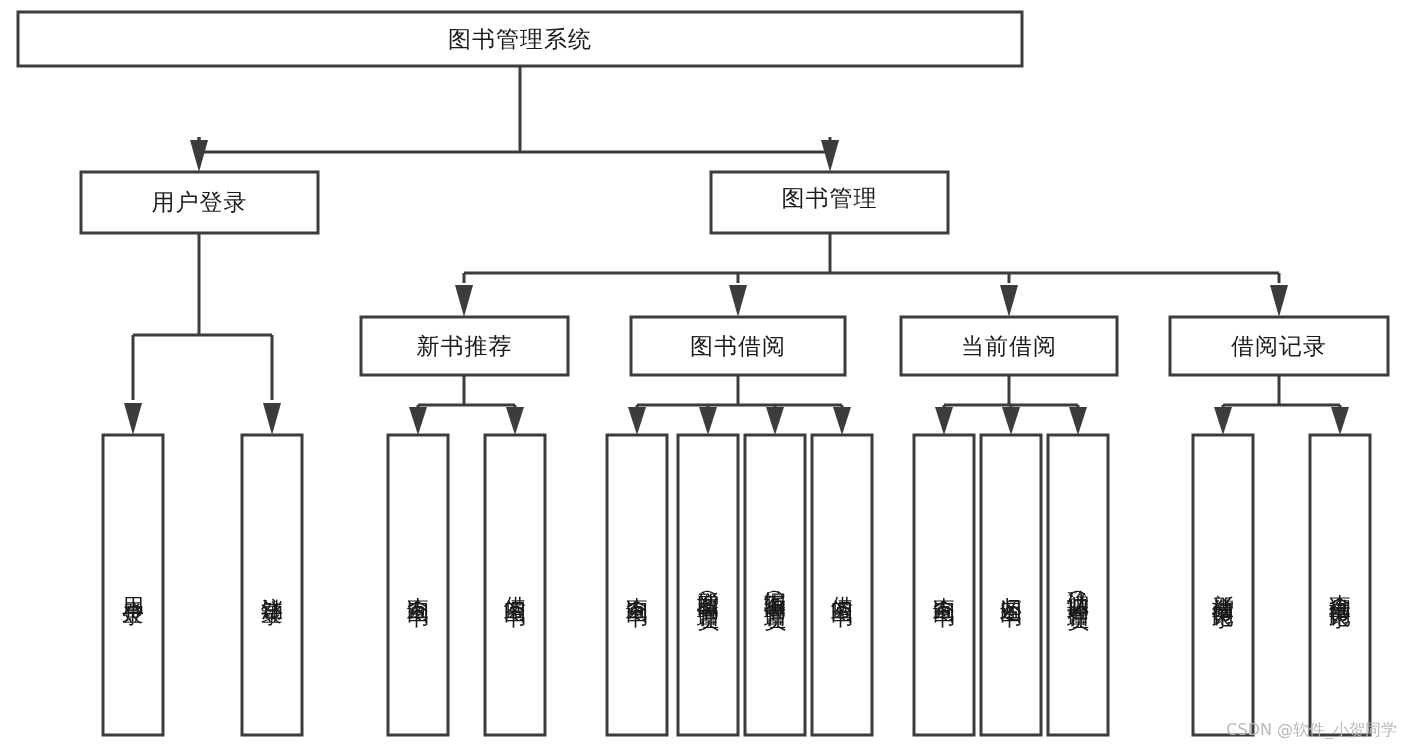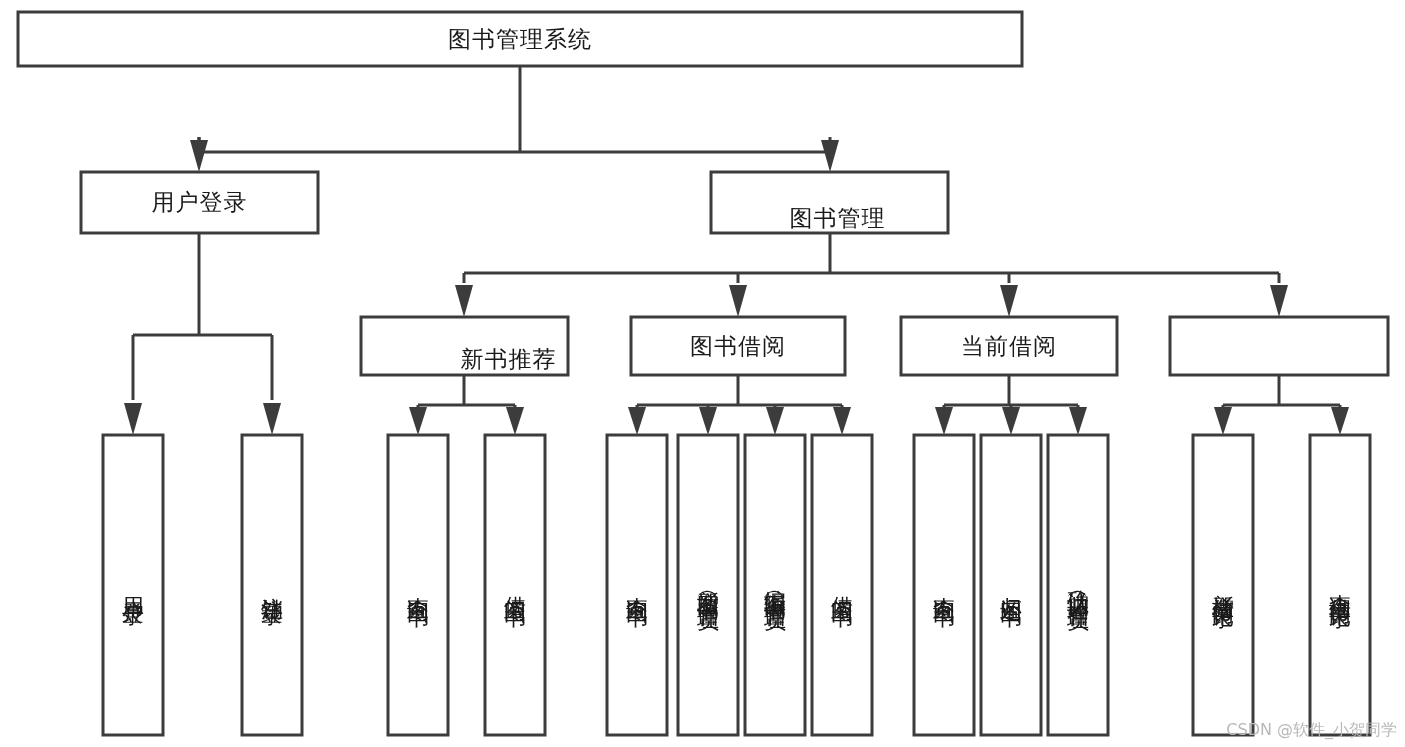--- a/index.html
+++ b/index.html
@@ -193,33 +193,36 @@
     <rect class="node-box" x="1310" y="435" width="60" height="300"></rect>
   </svg>
 
   <div class="hlabel-wrap" style="left:18px; top:12px; width:1004px; height:54px;">
     <span class="hlabel-text">图书管理系统</span>
   </div>
 
   <div class="hlabel-wrap" style="left:81px; top:172px; width:237px; height:61px;">
     <span class="hlabel-text">用户登录</span>
   </div>
-  <div class="hlabel-wrap" style="left:711px; top:188px; width:237px; height:61px;padding-left:8px;">
+  <div class="hlabel-wrap" style="left:711px; top:168px; width:237px; height:61px;">
     <span class="hlabel-text">图书管理</span>
   </div>
 
-  <div class="hlabel-wrap" style="left:361px; top:330px; width:207px; height:58px;padding-left:44px;">
+  <div class="hlabel-wrap" style="left:361px; top:317px; width:207px; height:58px;">
     <span class="hlabel-text">新书推荐</span>
   </div>
   <div class="hlabel-wrap" style="left:901px; top:317px; width:216px; height:58px;">
     <span class="hlabel-text">当前借阅</span>
   </div>
   <div class="hlabel-wrap" style="left:631px; top:317px; width:214px; height:58px;">
     <span class="hlabel-text">图书借阅</span>
   </div>
+  <div class="hlabel-wrap" style="left:1170px; top:317px; width:218px; height:58px;">
+    <span class="hlabel-text">借阅记录</span>
+  </div>
 
   <div class="vlabel-wrap" style="left:103px; top:435px; width:60px; height:300px;">
     <span class="vlabel-text">用户登录</span>
   </div>
   <div class="vlabel-wrap" style="left:242px; top:435px; width:60px; height:300px;">
     <span class="vlabel-text">注销登录</span>
   </div>
 
   <div class="vlabel-wrap" style="left:388px; top:435px; width:60px; height:300px;">
     <span class="vlabel-text">查询图书</span>

